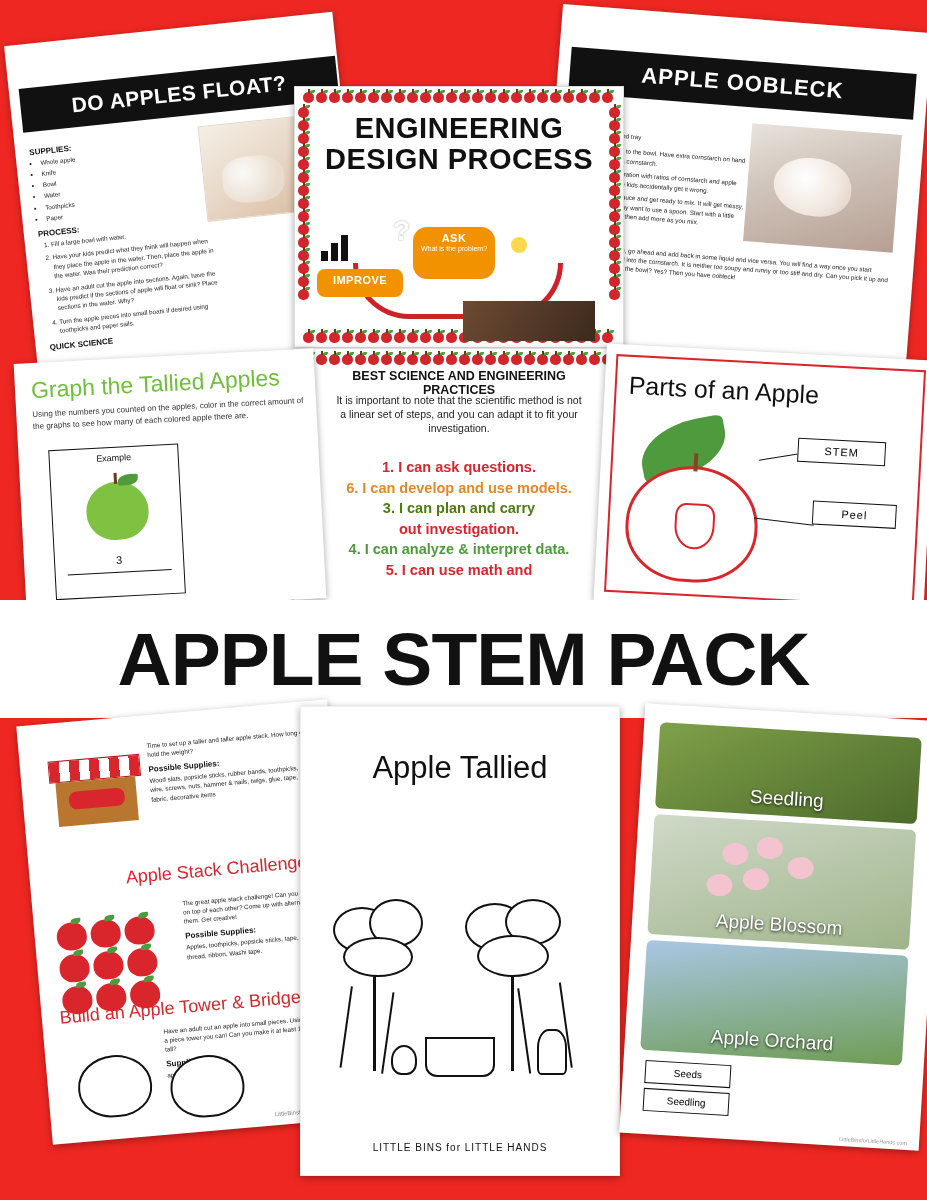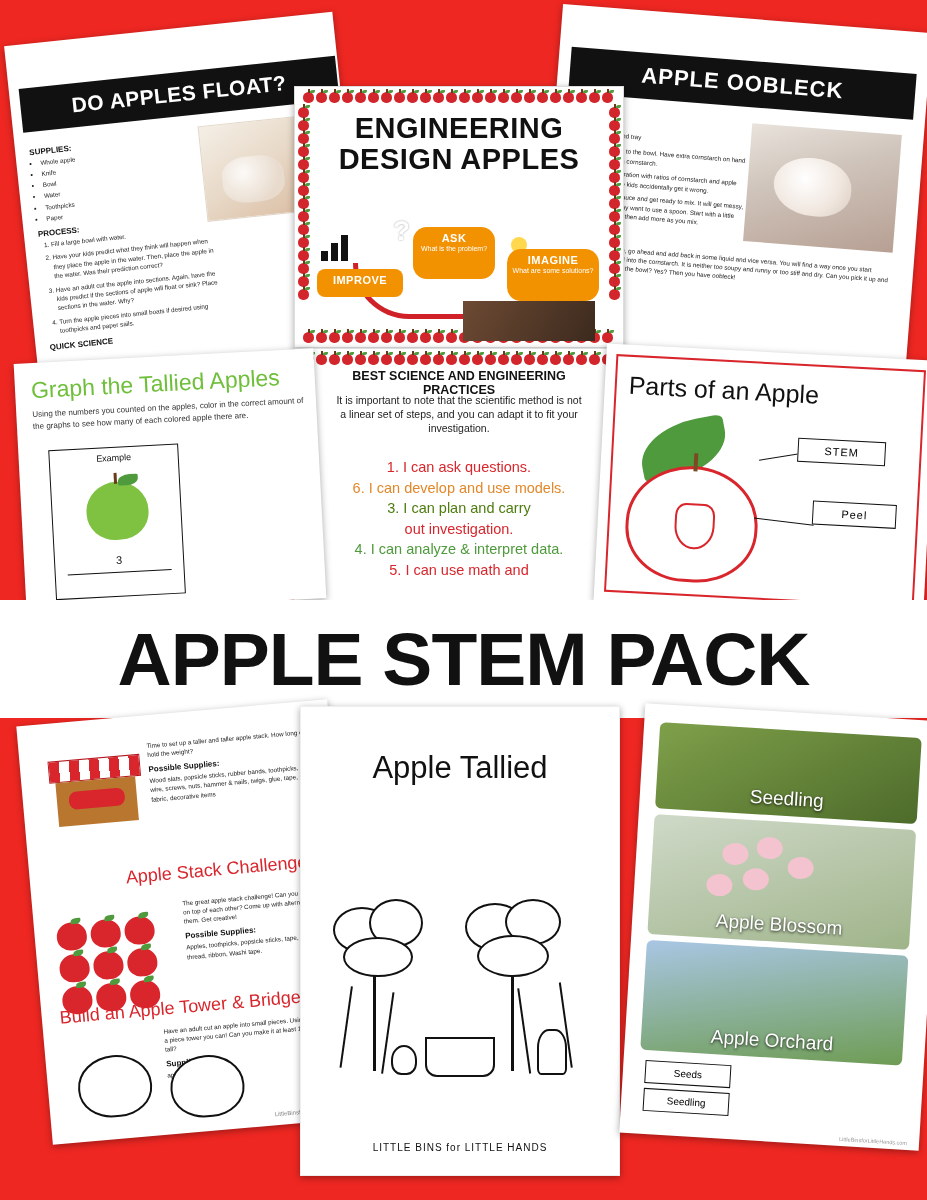--- a/index.html
+++ b/index.html
@@ -162,21 +162,21 @@
   }
   #sheet-practices .p-note {
     position: absolute; left: 40px; right: 40px; top: 44px;
     text-align: center; font-size: 10.5px; color: #222; line-height: 1.35;
   }
   #sheet-practices .p-list {
     position: absolute; left: 18px; right: 18px; top: 108px;
     text-align: center;
   }
   #sheet-practices .p-list div {
-    font-size: 14.5px; line-height: 1.42; font-weight: normal;
+    font-size: 14.5px; line-height: 1.42; font-weight: bold;
   }
 
   
   #sheet-graph {
     left: 20px; top: 356px; width: 300px; height: 250px;
     transform: rotate(-3deg);
   }
   #sheet-graph .g-title {
     position: absolute; left: 16px; top: 14px;
     font-size: 23px; color: #6fbf3b; font-weight: normal;
@@ -493,39 +493,35 @@
         <i class="apple-dot"></i>
       <i class="apple-dot"></i>
         <i class="apple-dot"></i>
         <i class="apple-dot"></i>
         <i class="apple-dot"></i>
         <i class="apple-dot"></i>
     </div>
 
     <div class="edp-title">
       <div>ENGINEERING</div>
-      <div>DESIGN APPLES</div>
+      <div>DESIGN PROCESS</div>
     </div>
 
     <div class="edp-arc"></div>
     <div class="bars">
       <i style="height:10px"></i>
         <i style="height:18px"></i>
         <i style="height:26px"></i>
     </div>
     <div class="qmark">?</div>
     <div class="bulb"></div>
 
     <div class="bubble" id="edp-ask">
       <div class="bub-head">ASK</div>
       <div class="bub-sub">What is the problem?</div>
-    </div>
-    <div class="bubble" id="edp-imagine">
-      <div class="bub-head">IMAGINE</div>
-      <div class="bub-sub">What are some solutions?</div>
     </div>
     <div class="bubble" id="edp-improve">
       <div class="bub-head">IMPROVE</div>
     </div>
     <div class="edp-photo"></div>
   </div>
 
   <div class="sheet" id="sheet-practices">
     <div class="apple-row" style="left:8px;top:5px;">
       <i class="apple-dot"></i>

